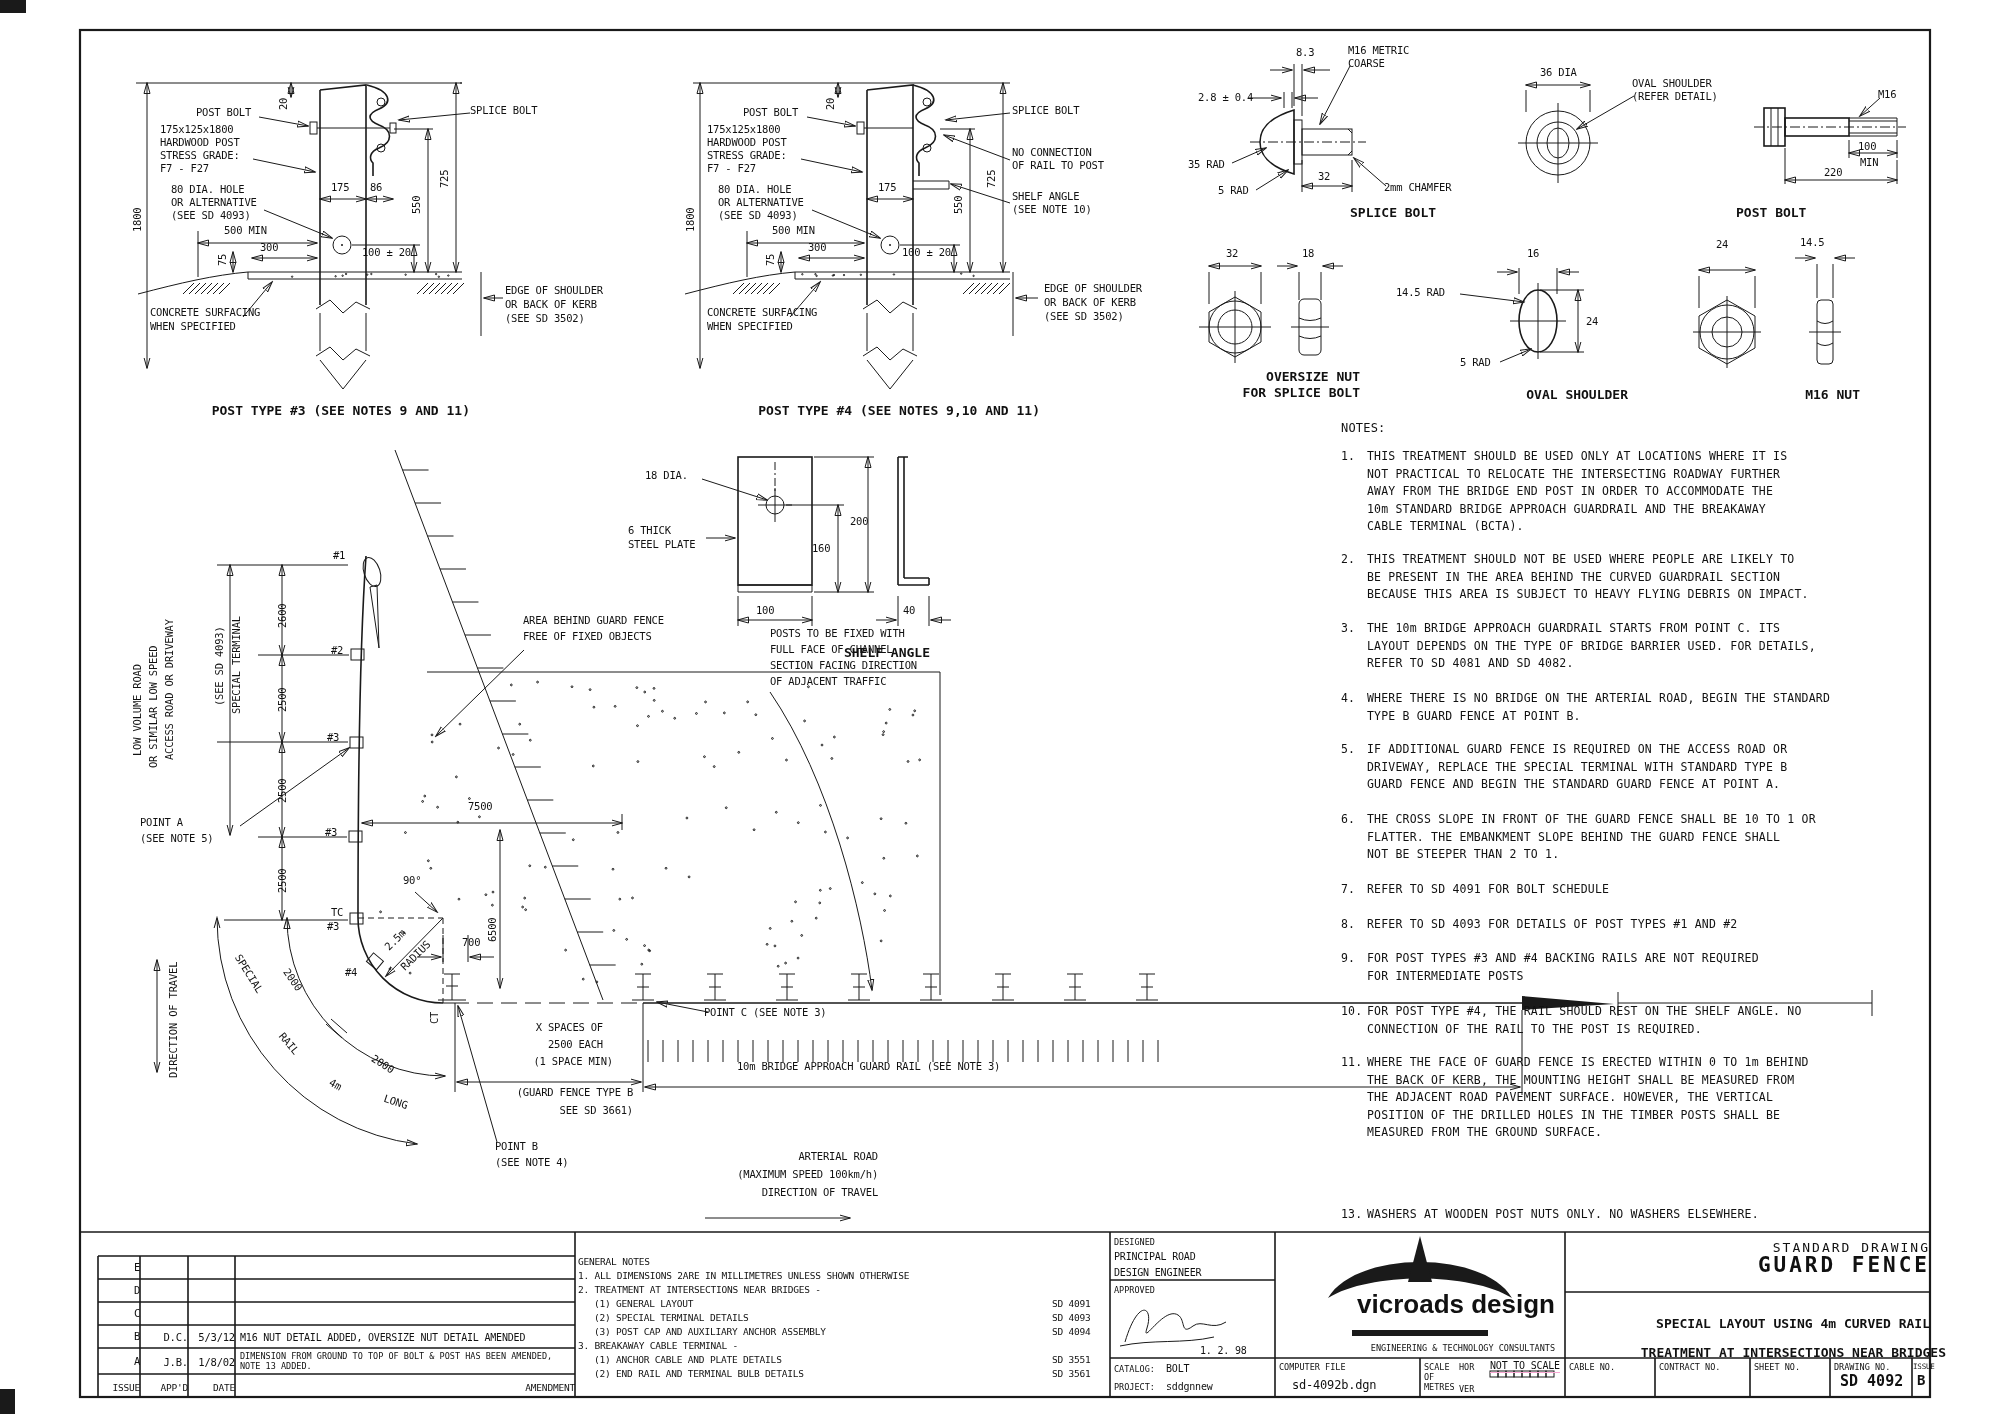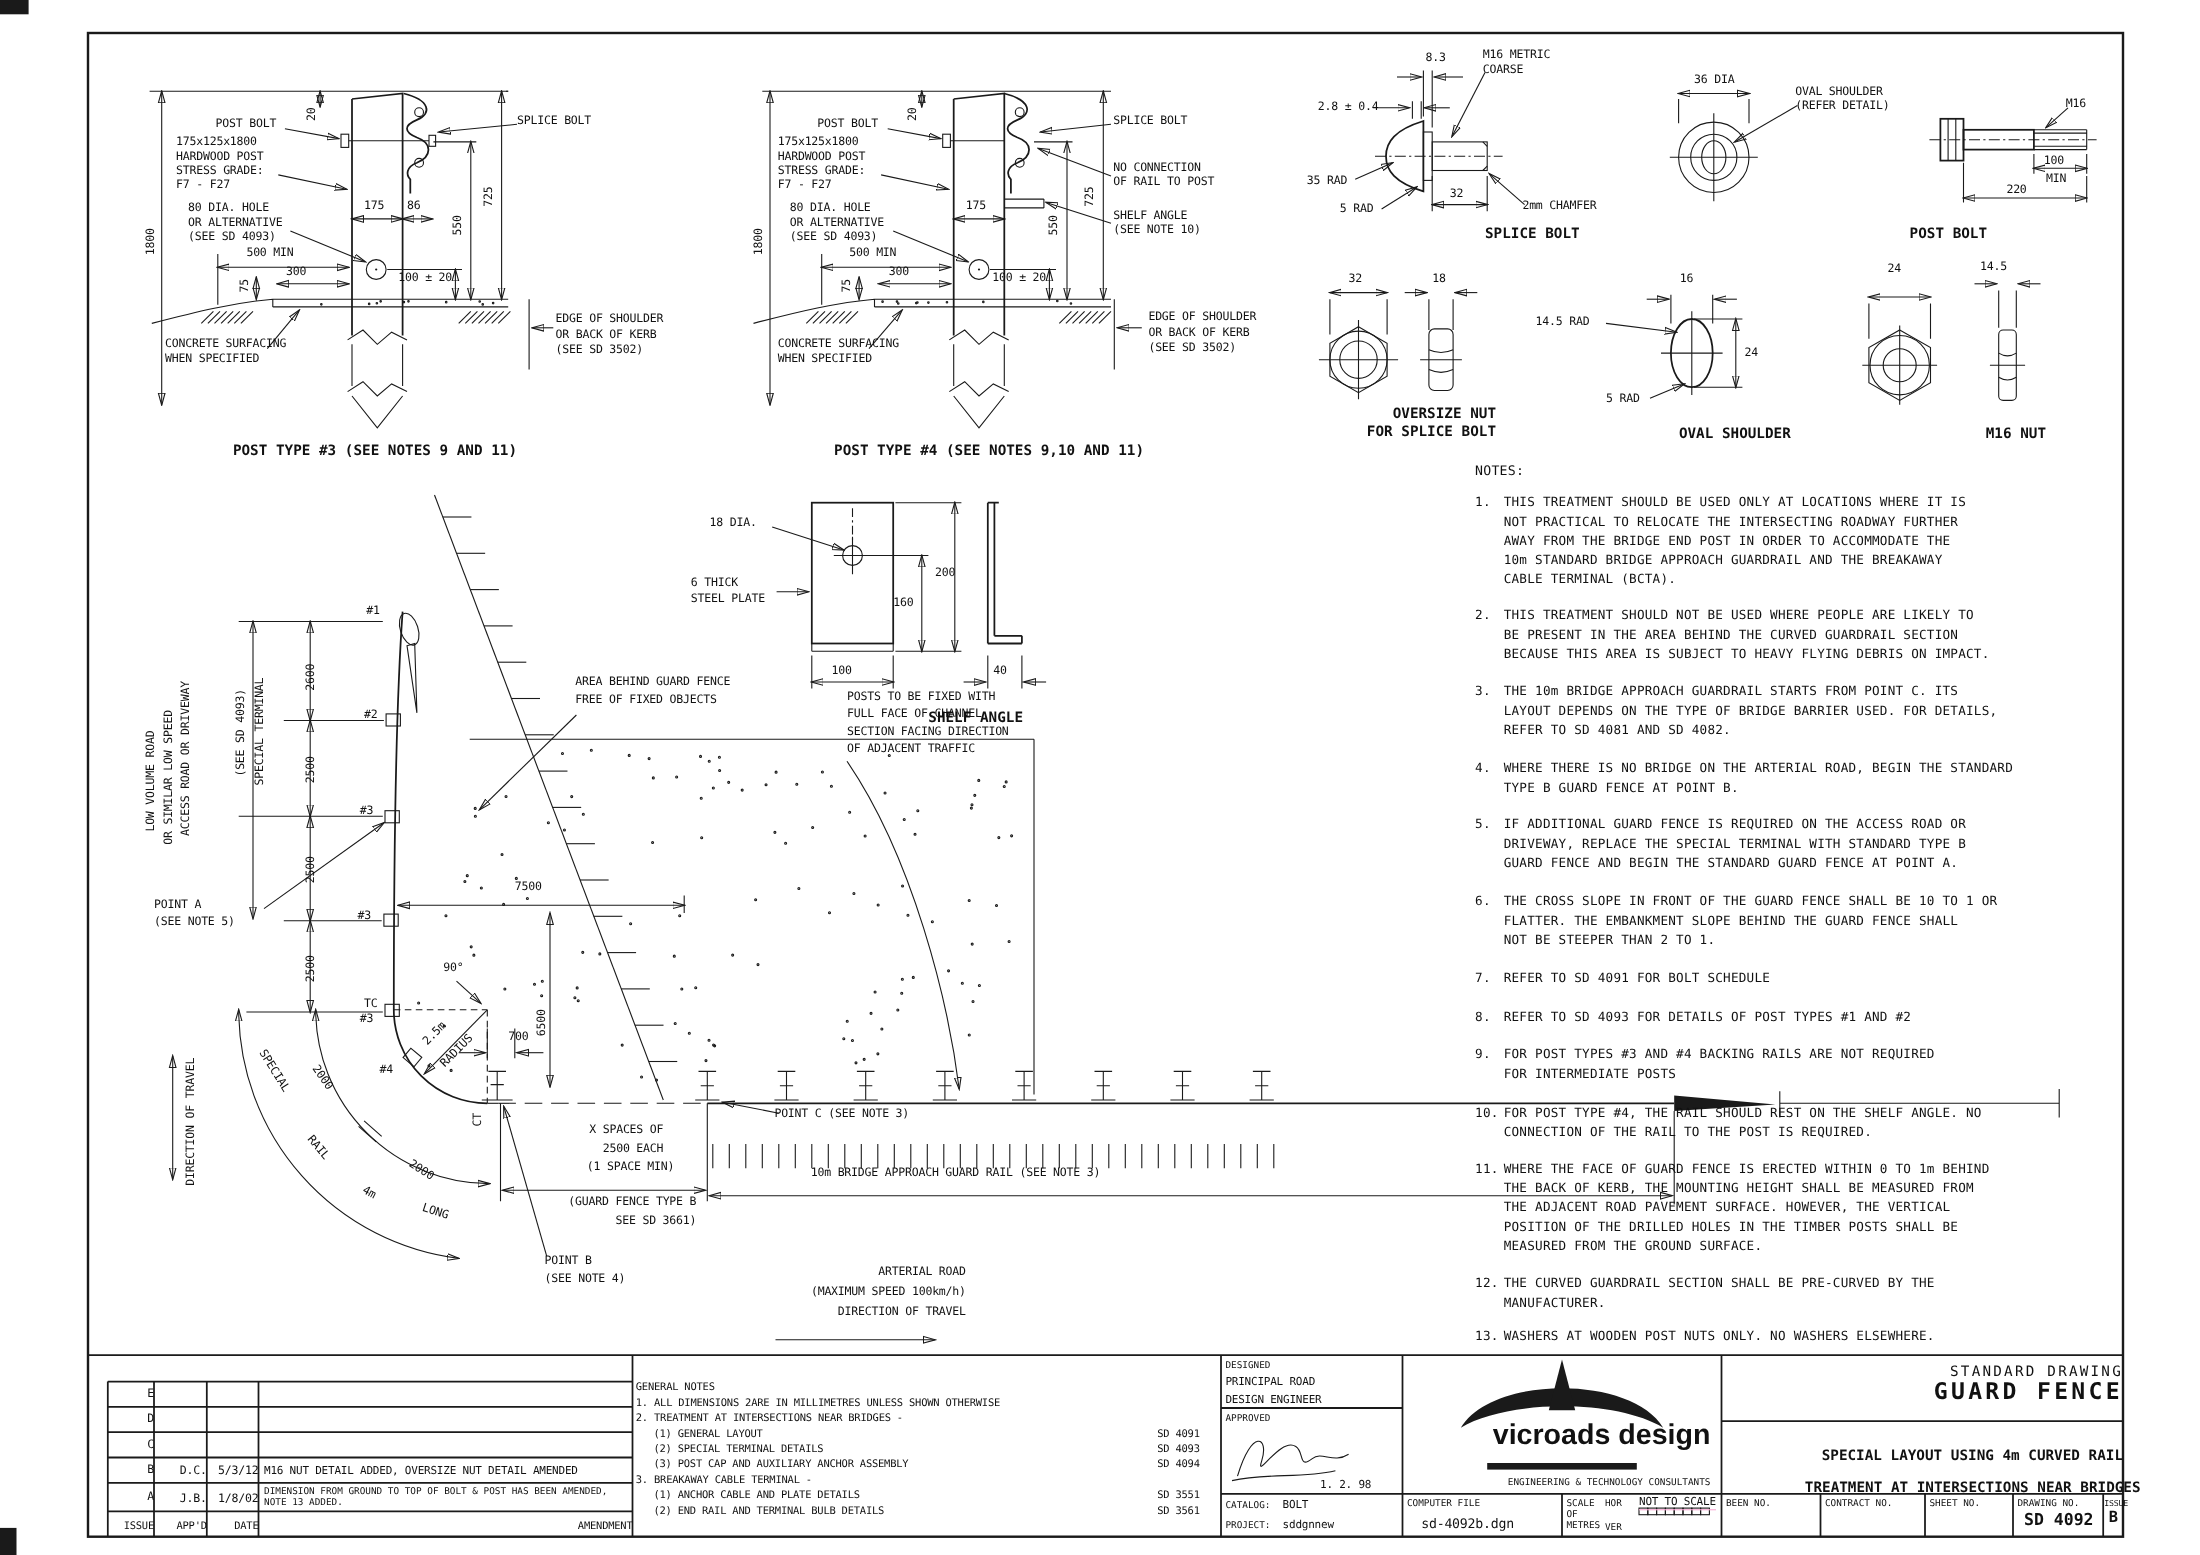--- a/index.html
+++ b/index.html
@@ -681,22 +681,20 @@
 <div class="t n" style="left:1341px;top:916px"><span class="nn">8.</span><span class="pre">REFER TO SD 4093 FOR DETAILS OF POST TYPES #1 AND #2</span></div>
 <div class="t n" style="left:1341px;top:950px"><span class="nn">9.</span><span class="pre">FOR POST TYPES #3 AND #4 BACKING RAILS ARE NOT REQUIRED
 FOR INTERMEDIATE POSTS</span></div>
 <div class="t n" style="left:1341px;top:1003px"><span class="nn">10.</span><span class="pre">FOR POST TYPE #4, THE RAIL SHOULD REST ON THE SHELF ANGLE. NO
 CONNECTION OF THE RAIL TO THE POST IS REQUIRED.</span></div>
 <div class="t n" style="left:1341px;top:1054px"><span class="nn">11.</span><span class="pre">WHERE THE FACE OF GUARD FENCE IS ERECTED WITHIN 0 TO 1m BEHIND
 THE BACK OF KERB, THE MOUNTING HEIGHT SHALL BE MEASURED FROM
 THE ADJACENT ROAD PAVEMENT SURFACE. HOWEVER, THE VERTICAL
 POSITION OF THE DRILLED HOLES IN THE TIMBER POSTS SHALL BE
 MEASURED FROM THE GROUND SURFACE.</span></div>
-<div class="t n" style="left:1341px;top:1158px"><span class="nn">12.</span><span class="pre">THE CURVED GUARDRAIL SECTION SHALL BE PRE-CURVED BY THE
-MANUFACTURER.</span></div>
 <div class="t n" style="left:1341px;top:1206px"><span class="nn">13.</span><span class="pre">WASHERS AT WOODEN POST NUTS ONLY. NO WASHERS ELSEWHERE.</span></div>
 
 <div class="t c" style="left:98px;top:1261px;width:42px">E</div>
 <div class="t c" style="left:98px;top:1284px;width:42px">D</div>
 <div class="t c" style="left:98px;top:1307px;width:42px">C</div>
 <div class="t c" style="left:98px;top:1330px;width:42px">B</div>
 <div class="t c" style="left:140px;top:1331px;width:48px">D.C.</div>
 <div class="t c" style="left:188px;top:1331px;width:47px">5/3/12</div>
 <div class="t s10" style="left:240px;top:1331px">M16 NUT DETAIL ADDED, OVERSIZE NUT DETAIL AMENDED</div>
 <div class="t c" style="left:98px;top:1355px;width:42px">A</div>
@@ -738,21 +736,21 @@
 <div class="t c s85" style="left:1285px;top:1342px;width:270px">ENGINEERING &amp; TECHNOLOGY CONSULTANTS</div>
 
 <div class="t s85" style="left:1279px;top:1361px">COMPUTER FILE</div>
 <div class="t" style="left:1292px;top:1379px;font-size:12px">sd-4092b.dgn</div>
 <div class="t s85" style="left:1424px;top:1361px">SCALE</div>
 <div class="t s85" style="left:1424px;top:1371px">OF</div>
 <div class="t s85" style="left:1424px;top:1381px">METRES</div>
 <div class="t s85" style="left:1459px;top:1361px">HOR</div>
 <div class="t s10 nts" style="left:1490px;top:1359px">NOT TO SCALE</div>
 <div class="t s85" style="left:1459px;top:1383px">VER</div>
-<div class="t s85" style="left:1569px;top:1361px">BEEN NO.</div>
+<div class="t s85" style="left:1569px;top:1361px">CABLE NO.</div>
 <div class="t s85" style="left:1659px;top:1361px">CONTRACT NO.</div>
 <div class="t s85" style="left:1754px;top:1361px">SHEET NO.</div>
 <div class="t s85" style="left:1834px;top:1361px">DRAWING NO.</div>
 <div class="t b" style="left:1840px;top:1375px;font-size:15px">SD 4092</div>
 <div class="t" style="left:1913px;top:1360px;font-size:7.5px">ISSUE</div>
 <div class="t b" style="left:1917px;top:1374px;font-size:14px">B</div>
 
 <div class="t c" style="left:1565px;top:1241px;width:365px;font-size:13px;letter-spacing:2px">STANDARD DRAWING</div>
 <div class="t b c" style="left:1565px;top:1259px;width:365px;font-size:21px;letter-spacing:3px">GUARD FENCE</div>
 <div class="t b c" style="left:1565px;top:1346px;width:381px;font-size:13px">TREATMENT AT INTERSECTIONS NEAR BRIDGES</div>

